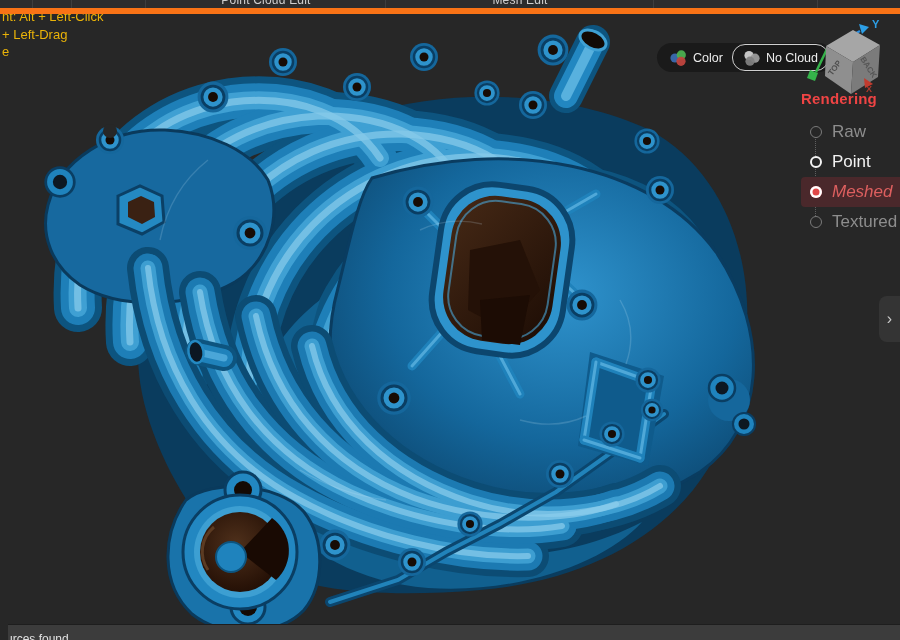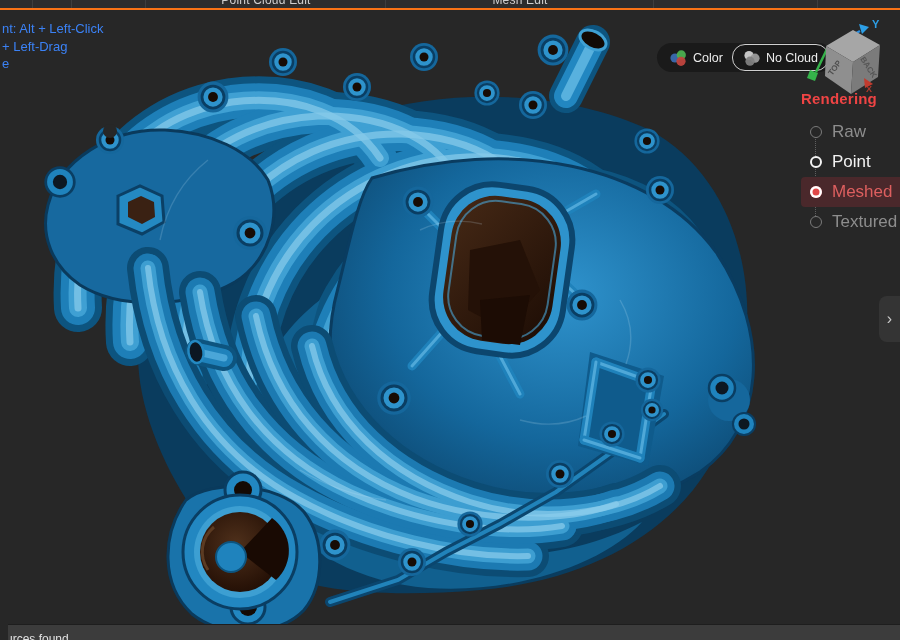--- a/index.html
+++ b/index.html
@@ -8,36 +8,36 @@
     background:var(--viewport-bg,#272727);
     font-family:"Liberation Sans","DejaVu Sans",sans-serif;
     -webkit-font-smoothing:antialiased;
   }
   .screen{position:absolute;inset:0;}
 
   
   .topbar{
     position:absolute;top:0;left:0;right:0;height:8px;
     background:var(--topbar-bg,#2d2d2d);
-    border-bottom:2px solid #f97316;overflow:hidden;z-index:30;
+    border-bottom:6px solid #f97316;overflow:hidden;z-index:30;
   }
   .topbar .tdiv{position:absolute;top:0;width:1px;height:8px;background:#3e3e3e;}
   .topbar .tab{
     position:absolute;top:-7px;font-size:12px;color:#cfcfcf;text-align:center;
     letter-spacing:.2px;
   }
   .tab.t1{left:190px;width:152px;}
   .tab.t2{left:452px;width:136px;}
 
   
   .viewport{position:absolute;top:8px;left:0;right:0;bottom:15px;background:var(--viewport-bg,#272727);overflow:hidden;}
   svg.model{position:absolute;top:-8px;left:0;width:900px;height:640px;}
 
   
-  .hints{position:absolute;left:2px;top:12px;font-size:13px;line-height:17.5px;color:#3b82f6;z-index:5;}
+  .hints{position:absolute;left:2px;top:0;font-size:13px;line-height:17.5px;color:#eab308;z-index:5;}
 
   
   .colortoggle{
     position:absolute;left:657px;top:35px;height:29px;z-index:6;
     background:#1a1a1a;border-radius:15px;display:flex;align-items:center;padding:0 4px;
   }
   .seg{display:flex;align-items:center;gap:6px;height:25px;padding:0 9px;border-radius:13px;justify-content:space-between;}
   .seg .lbl{font-size:12.5px;color:#ececec;}
   .seg.selected{border:1px solid #cfcfcf;background:#181818;padding:0 10px;}
 
@@ -51,21 +51,21 @@
   .rlist .dots{position:absolute;left:14px;top:16px;bottom:15px;border-left:1px dotted #5f5f5f;}
   .rrow{position:relative;height:30px;display:flex;align-items:center;gap:10px;padding:0 9px;margin-left:0;border-radius:4px;width:86px;}
   .rrow.selected{background:var(--accent-red-bg,#4a282b);}
   .radio{width:12px;height:12px;border-radius:50%;box-sizing:border-box;background:var(--viewport-bg,#272727);flex:0 0 auto;}
   .radio.dim{border:1.5px solid #7a7a7a;}
   .radio.active{border:2px solid #f4f4f4;}
   .radio.sel{background:var(--accent-red,#e04848);box-shadow:inset 0 0 0 2.5px #ffffff;}
   .rrow .rlabel{font-size:17px;}
   .rrow.dim .rlabel{color:#8d8d8d;}
   .rrow.active .rlabel{color:#f2f2f2;}
-  .rrow.selected .rlabel{color:var(--selected-text,#dd5f5f);}
+  .rrow.selected .rlabel{color:var(--selected-text,#dd5f5f);font-style:italic;}
 
   
   .handle{
     position:absolute;right:0;top:288px;width:21px;height:46px;z-index:6;
     background:#343434;border-radius:8px 0 0 8px;display:flex;align-items:center;justify-content:center;
     color:#c9c9c9;font-size:16px;line-height:1;cursor:pointer;
   }
 
   
   .statusbar{

